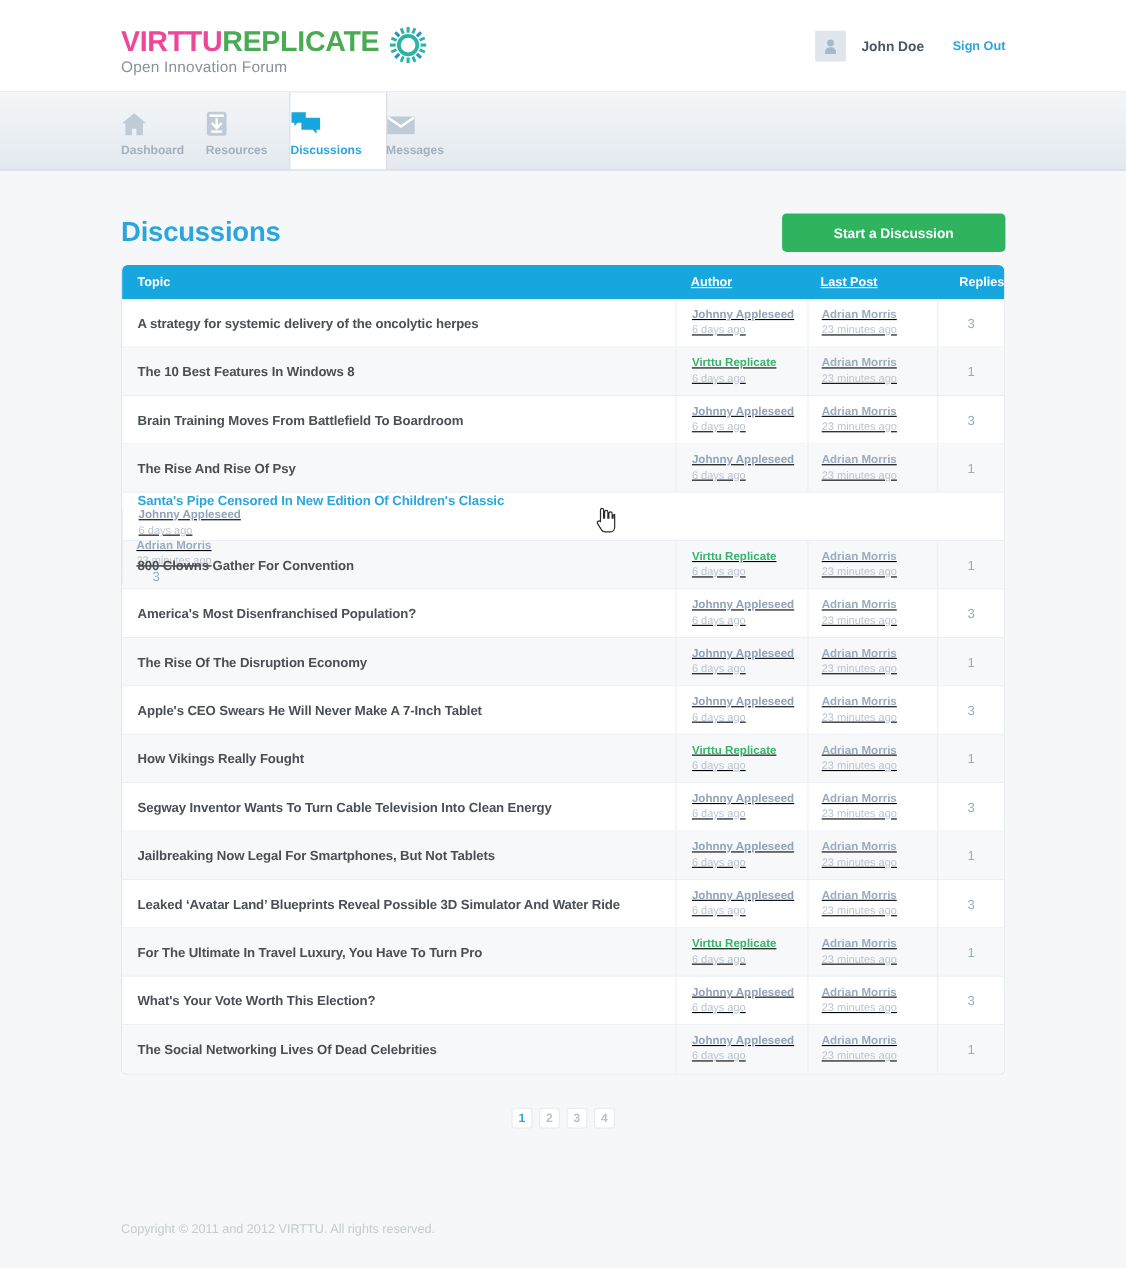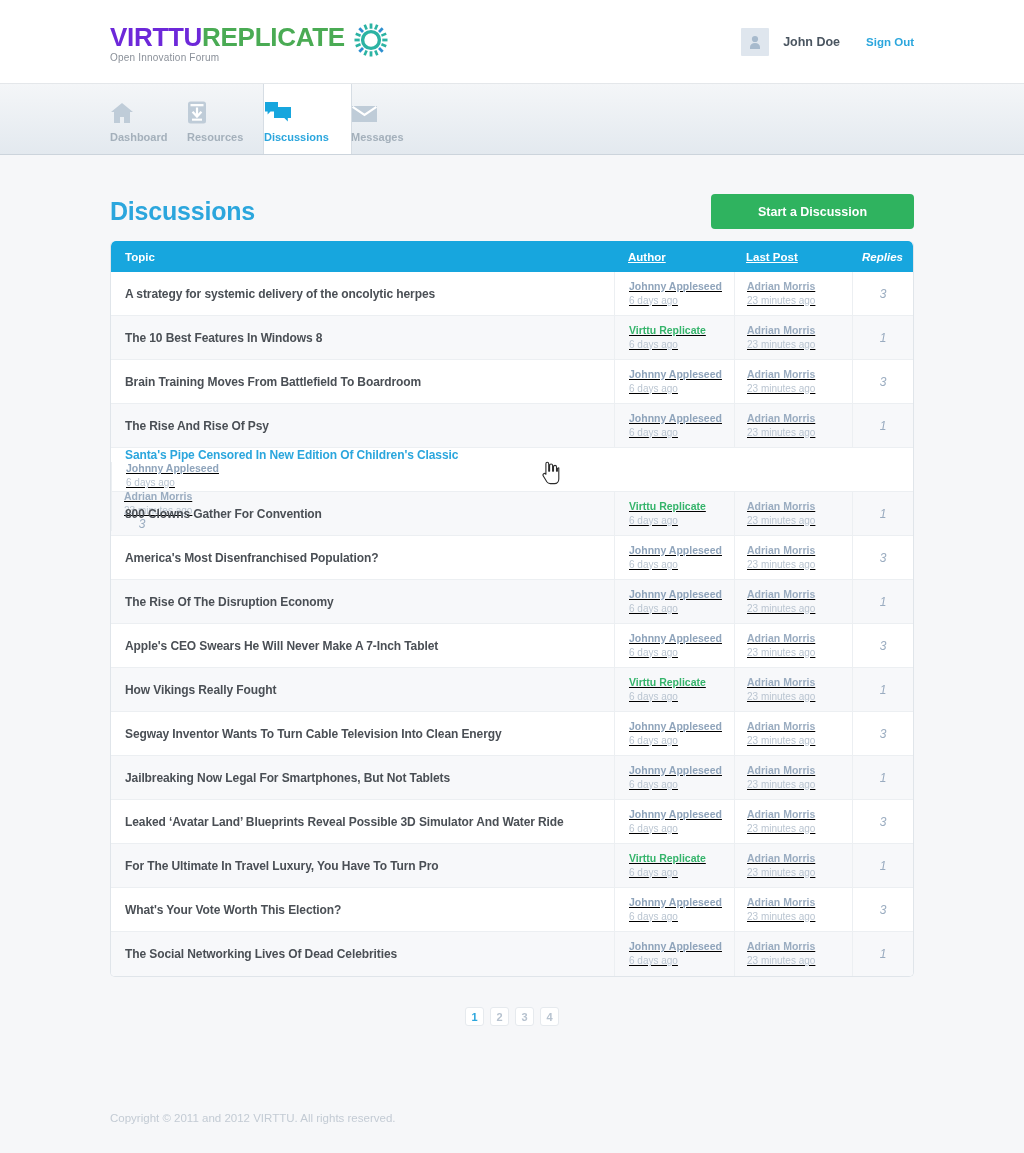--- a/index.html
+++ b/index.html
@@ -28,24 +28,24 @@
     display: flex;
     align-items: center;
   }
   .logo-text { line-height: 1; }
   .logo-main {
     font-size: 26px;
     font-weight: bold;
     letter-spacing: -0.3px;
     line-height: 1;
   }
-  .logo-virttu { color: #6d28d9; }
+  .logo-virttu { color: #ec4899; }
   .logo-replicate { color: #4aab54; }
   .logo-tag {
-    font-size: 10px;
+    font-size: 14px;
     color: #8a9099;
     letter-spacing: 0.2px;
     margin-top: 3px;
   }
   .logo-mark { margin-left: 9px; margin-top: -4px; }
 
   .user-area {
     position: absolute;
     right: 110px;
     top: 28px;
@@ -157,21 +157,21 @@
     border-radius: 5px 5px 0 0;
   }
   .thead .th {
     font-size: 11.5px;
     font-weight: bold;
     color: #ffffff;
   }
   .col-topic   { width: 503px; padding-left: 14px; }
   .col-author  { width: 120px; padding-left: 14px; text-decoration: underline; }
   .col-last    { width: 118px; padding-left: 12px; text-decoration: underline; }
-  .col-replies { width: 61px;  text-align: center; font-style: italic; }
+  .col-replies { width: 61px;  text-align: right; }
 
   .trow {
     display: flex;
     align-items: stretch;
     height: 44px;
     border-bottom: 1px solid #eceff2;
     background: #ffffff;
   }
   .trow:nth-child(even) { background: #f7f8fa; }
   .trow:last-child { border-bottom: none; }

